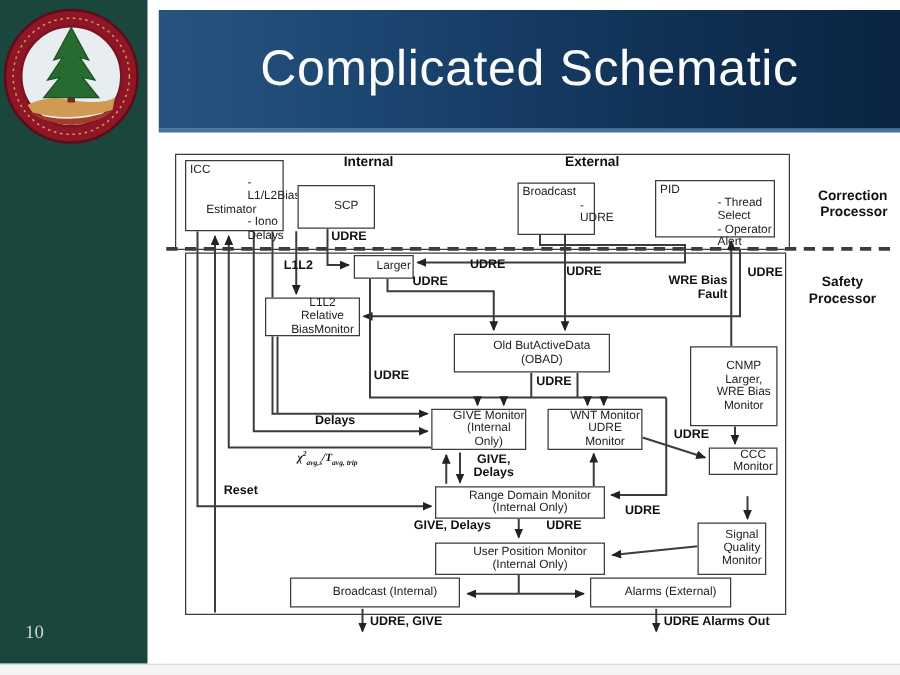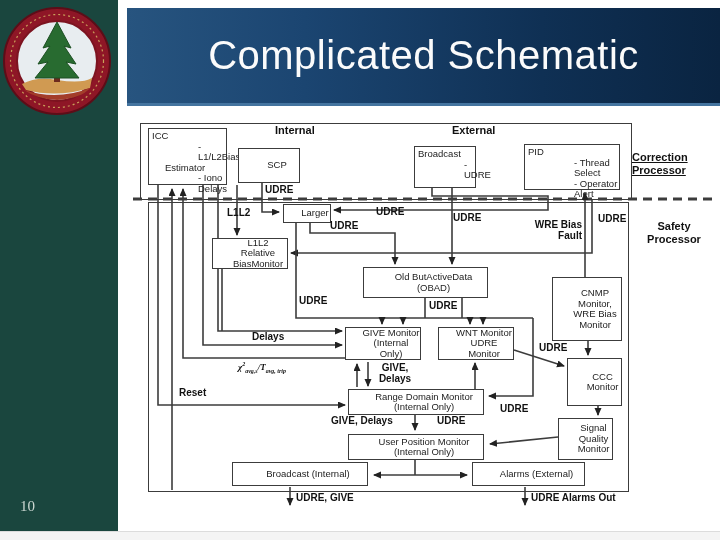--- a/index.html
+++ b/index.html
@@ -40,31 +40,31 @@
   .b-icc{left:148px;top:128px;width:79px;height:57px}
   .b-scp{left:238px;top:148px;width:62px;height:35px}
   .b-bud{left:414px;top:146px;width:62px;height:42px}
   .b-pid{left:524px;top:144px;width:96px;height:46px}
   .b-larger{left:283px;top:204px;width:48px;height:19px}
   .b-l1l2{left:212px;top:238px;width:76px;height:31px}
   .b-obad{left:363px;top:267px;width:125px;height:31px}
   .b-cnmp{left:552px;top:277px;width:70px;height:64px}
   .b-give{left:345px;top:327px;width:76px;height:33px}
   .b-wnt{left:438px;top:327px;width:76px;height:33px}
-  .b-ccc{left:567px;top:358px;width:55px;height:48px}
+  .b-ccc{left:567px;top:358px;width:55px;height:22px}
   .b-rdm{left:348px;top:389px;width:136px;height:26px}
   .b-sqm{left:558px;top:418px;width:55px;height:42px}
   .b-upm{left:348px;top:434px;width:136px;height:26px}
   .b-bint{left:232px;top:462px;width:136px;height:24px}
   .b-aext{left:472px;top:462px;width:113px;height:24px}
 
   .rlabel{position:absolute;font-weight:bold;font-size:11px;color:#111;white-space:nowrap;}
   .rl-internal{left:275px;top:124px;}
   .rl-external{left:452px;top:124px;}
-  .rl-corr{left:632px;top:151px;width:78px;text-align:left;line-height:13px;text-decoration:underline;}
+  .rl-corr{left:632px;top:151px;width:78px;text-align:right;line-height:13px;}
   .rl-safety{left:638px;top:220px;width:72px;text-align:center;line-height:13px;}
 
   .flabel{position:absolute;font-weight:bold;font-size:10px;color:#111;white-space:nowrap;line-height:11px;}
   .fl-udre-scp{left:265px;top:184px}
   .fl-l1l2{left:227px;top:207px}
   .fl-udre-larger{left:376px;top:206px}
   .fl-udre-below-larger{left:330px;top:220px}
   .fl-udre-broadcast{left:453px;top:212px}
   .fl-udre-pid{left:598px;top:213px}
   .fl-wre-fault{left:520px;top:219px;width:62px;text-align:right;white-space:normal;}
@@ -205,21 +205,21 @@
     <div class="dbox b-l1l2">
       <span>L1L2 Relative</span>
       <span>BiasMonitor</span>
     </div>
     <div class="dbox b-obad">
       <span>Old ButActiveData</span>
       <span>(OBAD)</span>
     </div>
     <div class="dbox b-cnmp">
       <span>CNMP</span>
-      <span>Monitor,</span>
+      <span>Larger,</span>
       <span>WRE Bias</span>
       <span>Monitor</span>
     </div>
     <div class="dbox b-give">
       <span>GIVE Monitor</span>
       <span>(Internal Only)</span>
     </div>
     <div class="dbox b-wnt">
       <span>WNT Monitor</span>
       <span>UDRE Monitor</span>

